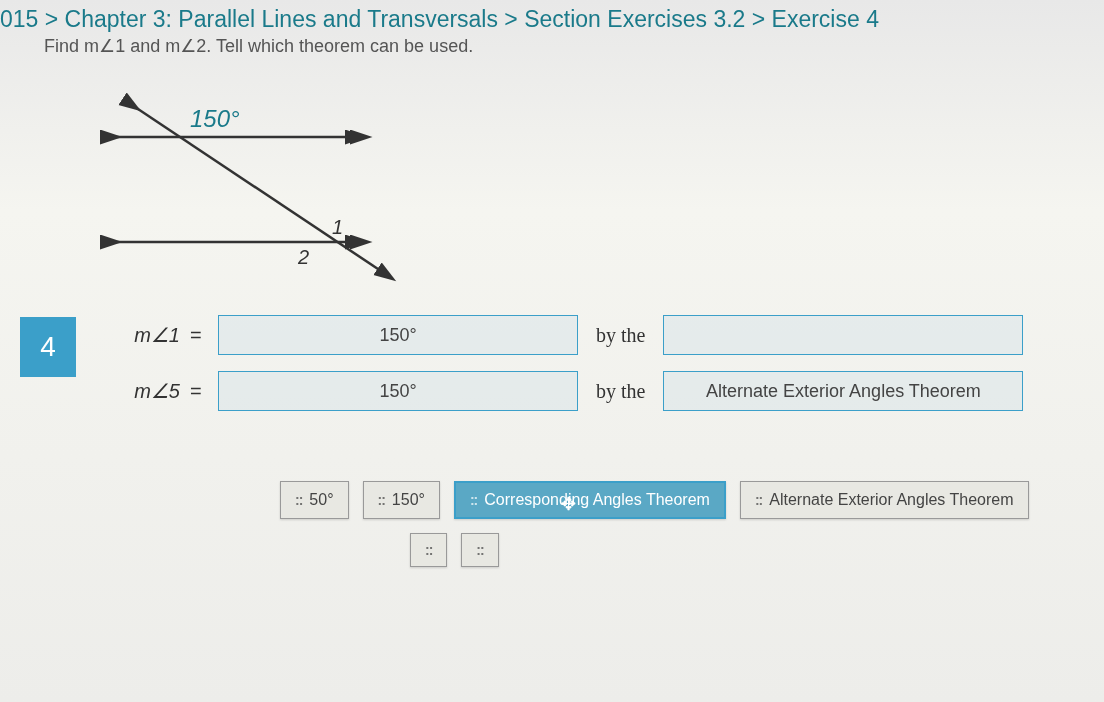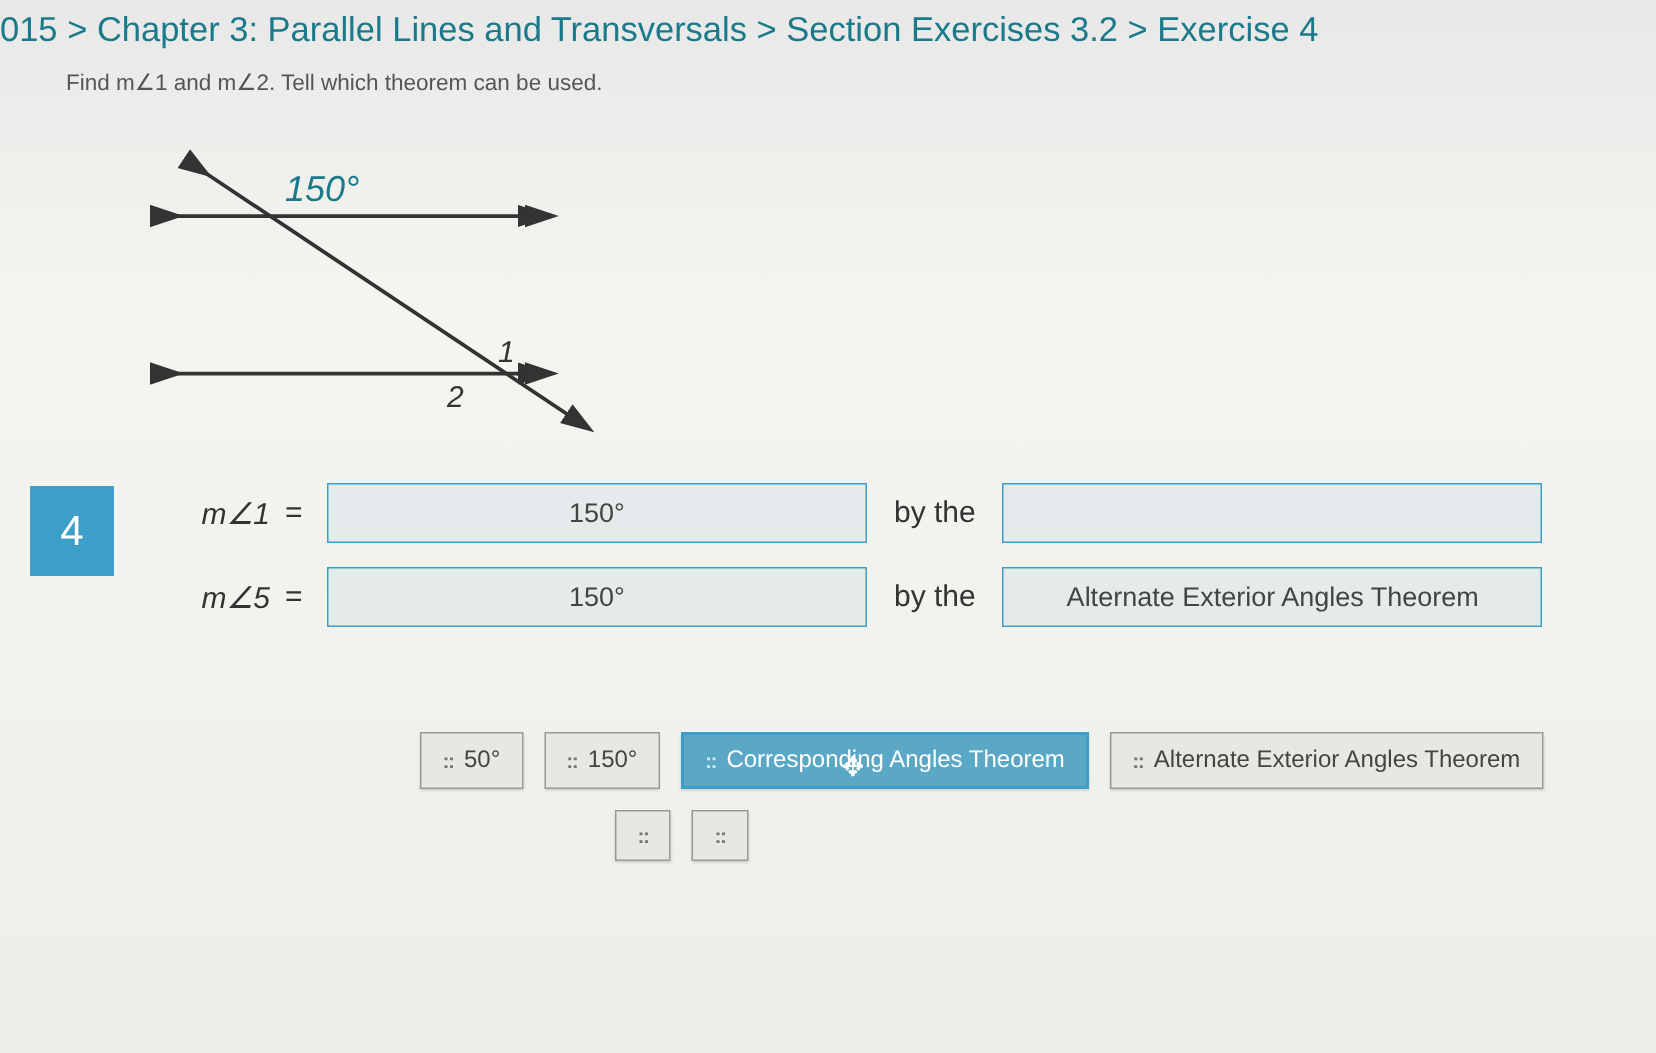--- a/index.html
+++ b/index.html
@@ -12,24 +12,23 @@
     color: #333;
     position: relative;
   }
   .breadcrumb {
     font-size: 23px;
     color: #1a7a8a;
     padding: 6px 0 2px 0;
     font-weight: 500;
   }
   .instruction {
-    font-size: 15px;
+    font-size: 18px;
     color: #555;
     padding: 0 0 20px 44px;
-    margin-top: 11px;
   }
   .diagram-area {
     padding: 15px 40px 30px 100px;
     position: relative;
     height: 230px;
   }
   .diagram-svg { width: 320px; height: 200px; }
   .angle-label-given { fill:#1a7a8a; font-size:24px; font-style:italic; }
   .angle-label-num { fill:#333; font-size:20px; font-style:italic; }
   
@@ -54,21 +53,21 @@
   .drop-box {
     border:1.5px solid #3b9fc9;
     background:rgba(200,220,230,0.3);
     height:40px;
     display:flex; align-items:center; justify-content:center;
     font-size:18px;
     color:#444;
   }
   .drop-val { width:360px;}
   .drop-theo { width:360px;}
-  .byword { margin:0 8px;}
+  .byword { margin:0 8px;font-family:Liberation Serif, serif;}
   
   .tiles-area {
     margin:70px 0 0 280px;
     display:flex; flex-direction:column; gap:14px;
   }
   .tile-row { display:flex; gap:14px; flex-wrap:wrap;}
   .tile {
     border:1px solid #999;
     background:rgba(230,230,225,0.85);
     color:#444;

